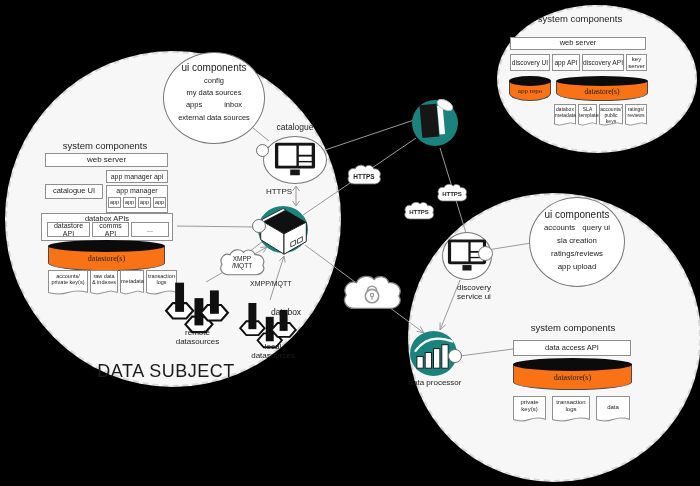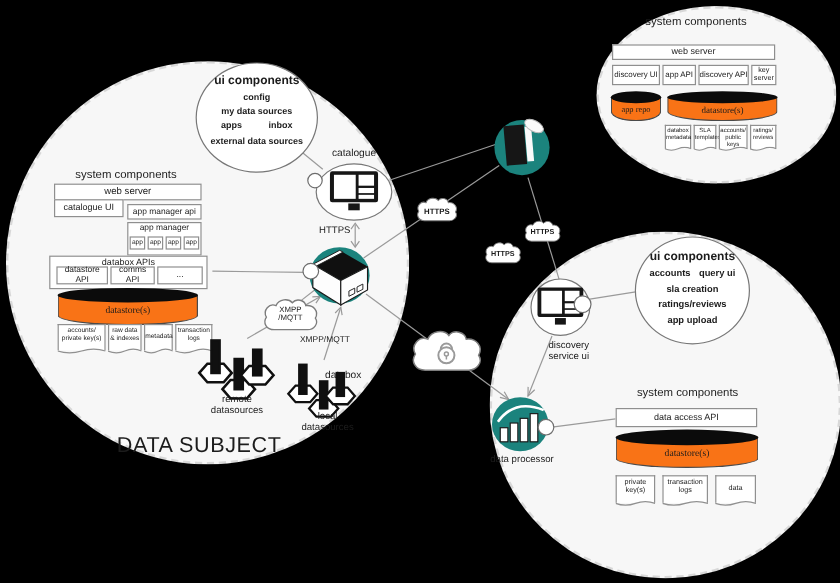--- a/index.html
+++ b/index.html
@@ -1,21 +1,21 @@
 <!DOCTYPE html>
 <html><head>
 <meta charset="utf-8">
 <style>
   * { margin:0; padding:0; box-sizing:border-box; }
   html,body { background:#000; }
   body { width:700px; height:486px; font-family:"Liberation Sans", sans-serif; color:#1c1c1c; }
   #canvas { position:relative; width:700px; height:486px; background:#000; overflow:hidden; }
   .abs { position:absolute; }
   .bigc { background:#f7f7f7; border:2px dashed #d8d8d8; border-radius:50%; }
-  .smc { background:#fff; border:1px solid #777; border-radius:50%;font-weight:bold; }
+  .smc { background:#fff; border:1px solid #777; border-radius:50%; }
   .box { background:#fff; border:1px solid #8f8f8f; display:flex; align-items:center; justify-content:center; text-align:center; line-height:1.1; }
   .ctr { text-align:center; }
   .ml { white-space:pre-line; }
   .cyl { position:absolute; background:#f97316; border:1px solid #4a4a4a; border-top:none; border-radius:0 0 50% 50% / 0 0 8px 8px;font-family:Liberation Serif, serif; }
   .cyl .ctop { position:absolute; left:-1px; right:-1px; background:#0b0b0b; border-radius:50%; }
   .cyl .clbl { position:absolute; left:0; right:0; text-align:center; }
   .doc { position:absolute; background:#fff; border:1px solid #909090; border-bottom:none; text-align:center; line-height:1.15; padding-top:2px; }
   .port { position:absolute; background:#fff; border:1px solid #6d6d6d; border-radius:50%; }
   .teal { position:absolute; border-radius:50%; }
   .cloud { position:absolute; }
@@ -62,21 +62,21 @@
     <div style="font-size:7.5px;margin-top:3px;">my data sources</div>
     <div style="font-size:7.5px;margin-top:3px;display:flex;gap:22px;">
       <span>apps</span>
       <span>inbox</span>
     </div>
     <div style="font-size:7.5px;margin-top:4px;">external data sources</div>
   </div>
 
   <div class="abs ctr" style="left:38px;top:140px;width:134px;font-size:9.5px;">system components</div>
   <div class="abs box" style="left:45px;top:153px;width:123px;height:14px;font-size:8px;">web server</div>
-  <div class="abs box" style="left:45px;top:166px;width:58px;height:15px;font-size:7.5px;">catalogue UI</div>
+  <div class="abs box" style="left:45px;top:184px;width:58px;height:15px;font-size:7.5px;">catalogue UI</div>
   <div class="abs box" style="left:106px;top:170px;width:62px;height:13px;font-size:7px;">app manager api</div>
   <div class="abs box" style="left:106px;top:185px;width:62px;height:28px;flex-direction:column;justify-content:flex-start;padding-top:1px;">
     <div style="font-size:7px;">app manager</div>
     <div style="display:flex;gap:2px;margin-top:2px;">
       <span class="box" style="width:13px;height:11px;font-size:5.5px;">app</span>
       <span class="box" style="width:13px;height:11px;font-size:5.5px;">app</span>
       <span class="box" style="width:13px;height:11px;font-size:5.5px;">app</span>
       <span class="box" style="width:13px;height:11px;font-size:5.5px;">app</span>
     </div>
   </div>

